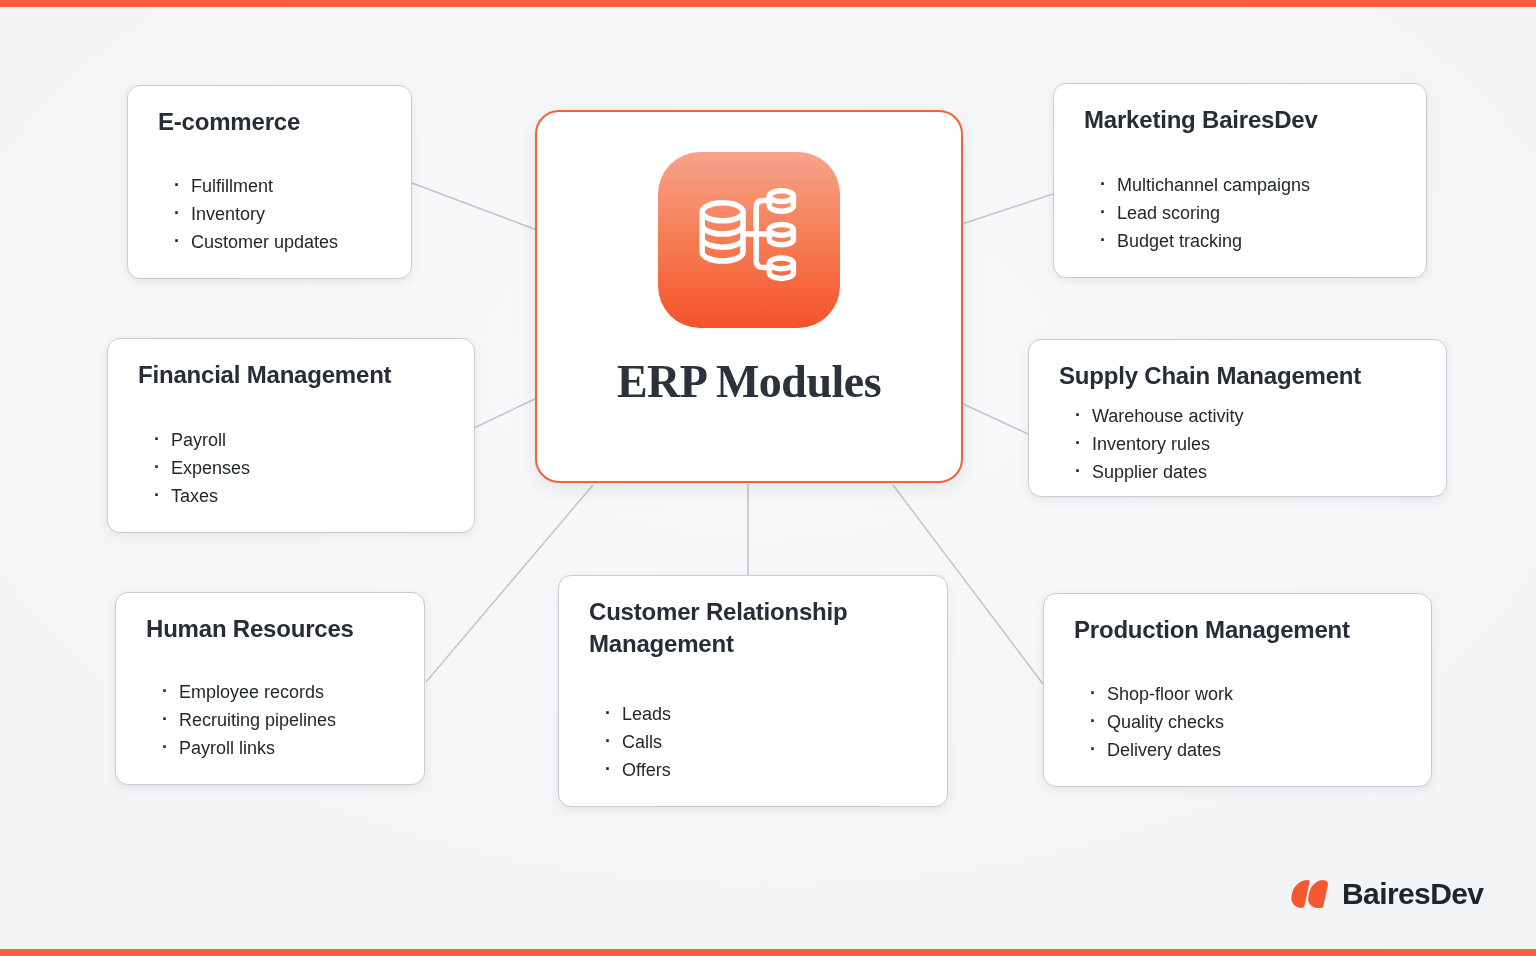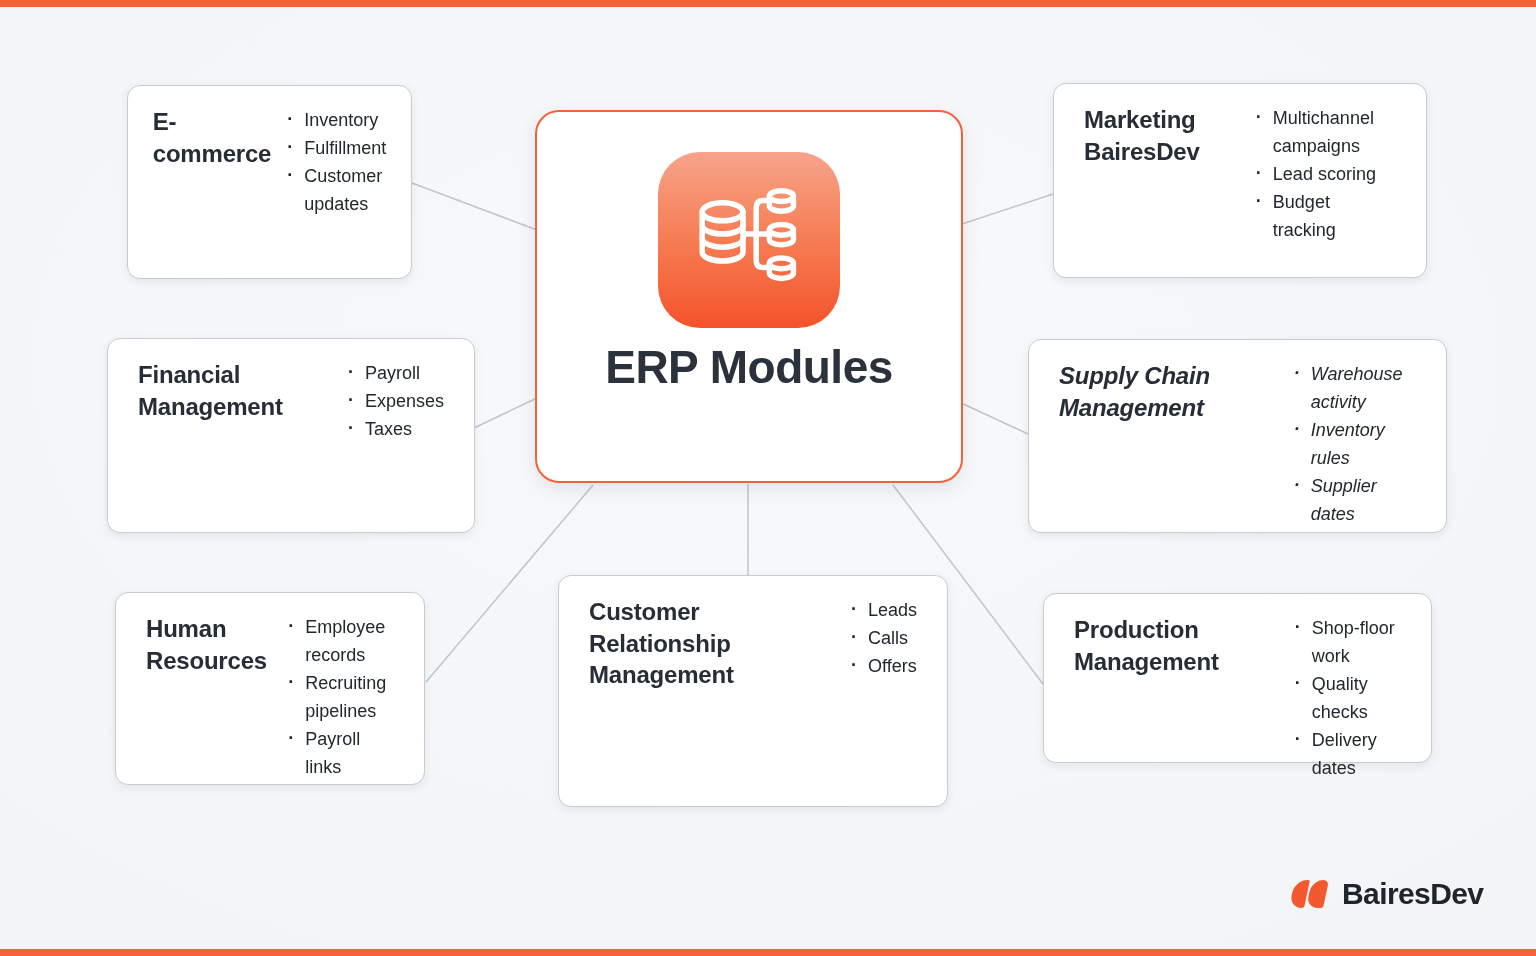--- a/index.html
+++ b/index.html
@@ -23,64 +23,65 @@
   .connectors { position: absolute; left: 0; top: 0; z-index: 1; }
   .connectors line { stroke: #BFC5CC; stroke-width: 1.5; }
 
   
   .card {
     position: absolute; z-index: 2;
     background: #FFFFFF;
     border: 1px solid #C7CCD3;
     border-radius: 13px;
     box-shadow: 0 3px 10px rgba(44,54,66,0.09);
-    display: flex; flex-direction: row; justify-content: center;
-    padding: 20px 30px 22px 30px;
+    display: flex; flex-direction: column; justify-content: space-between;
+    padding: 20px 24px 22px 30px;
   }
   .card-title {
     font-size: 24px; font-weight: 700; color: #262D37;
     letter-spacing: -0.2px; line-height: 1.32; margin: 0 0 10px 0;
   }
   .card-list { list-style: none; margin: 0; padding: 0 0 0 16px; }
   .card-item {
     font-size: 18px; color: #22282F; line-height: 28px;
     position: relative; padding-left: 17px;
   }
   .card-item::before {
     content: "\00B7"; position: absolute; left: 0; top: -1px;
     font-weight: 700; color: #22282F;
   }
 
   .pos-ecommerce  { left: 127px;  top: 85px;  width: 285px; height: 194px; }
   .pos-financial  { left: 87px;   top: 338px; width: 368px; height: 195px; margin-left: 20px; }
   .pos-hr         { left: 115px;  top: 592px; width: 310px; height: 193px; }
   .pos-marketing  { left: 1053px; top: 83px;  width: 374px; height: 195px; }
-  .pos-supply     { left: 1028px; top: 339px; width: 419px; height: 194px; font-style: italic; }
-  .pos-production { left: 1043px; top: 593px; width: 389px; height: 170px; }
+  .pos-supply     { left: 1028px; top: 339px; width: 419px; height: 158px; }
+  .pos-production { left: 1043px; top: 593px; width: 389px; height: 194px; }
   .pos-crm        { left: 558px;  top: 575px; width: 390px; height: 232px; }
 
   
   .central-card {
     position: absolute; left: 535px; top: 110px; width: 428px; height: 373px;
     background: #FFFFFF;
     border: 2.5px solid #F4613A;
     border-radius: 24px;
     box-shadow: 0 6px 18px rgba(44,54,66,0.10);
     display: flex; flex-direction: column; align-items: center;
     z-index: 3;
   }
   .app-icon {
     margin-top: 40px; width: 182px; height: 176px; border-radius: 42px;
     background: linear-gradient(180deg, #F7A38B 0%, #F67E55 48%, #F4532B 100%);
     display: flex; align-items: center; justify-content: center;
   }
   .central-title {
-    margin: 14px 0 0 0;
+    margin: 29px 0 0 0;
     font-size: 46px; font-weight: 700; color: #2B323C; letter-spacing: -0.5px;
     line-height: 1.1;
+    font-family: Liberation Serif, serif;
   }
 
   
   .logo {
     position: absolute; left: 1292px; top: 877px; height: 34px;
     display: flex; align-items: center; gap: 16px; z-index: 4;
   }
   .logo-mark { display: flex; align-items: center; gap: 2px; height: 30px; }
   .sail {
     background: #F4582F; width: 15px; height: 28px;
@@ -132,22 +133,22 @@
           <path d="M67 69.5 V77.5 A10 4.5 0 0 0 87 77.5 V69.5"></path>
         </g>
       </svg>
     </div>
     <h1 class="central-title">ERP Modules</h1>
   </div>
 
   <div class="card pos-ecommerce">
     <h2 class="card-title">E-commerce</h2>
     <ul class="card-list">
+        <li class="card-item">Fulfillment</li>
         <li class="card-item">Inventory</li>
-        <li class="card-item">Fulfillment</li>
         <li class="card-item">Customer updates</li>
       </ul>
   </div>
 
   <div class="card pos-financial">
     <h2 class="card-title">Financial Management</h2>
     <ul class="card-list">
         <li class="card-item">Payroll</li>
         <li class="card-item">Expenses</li>
         <li class="card-item">Taxes</li>

